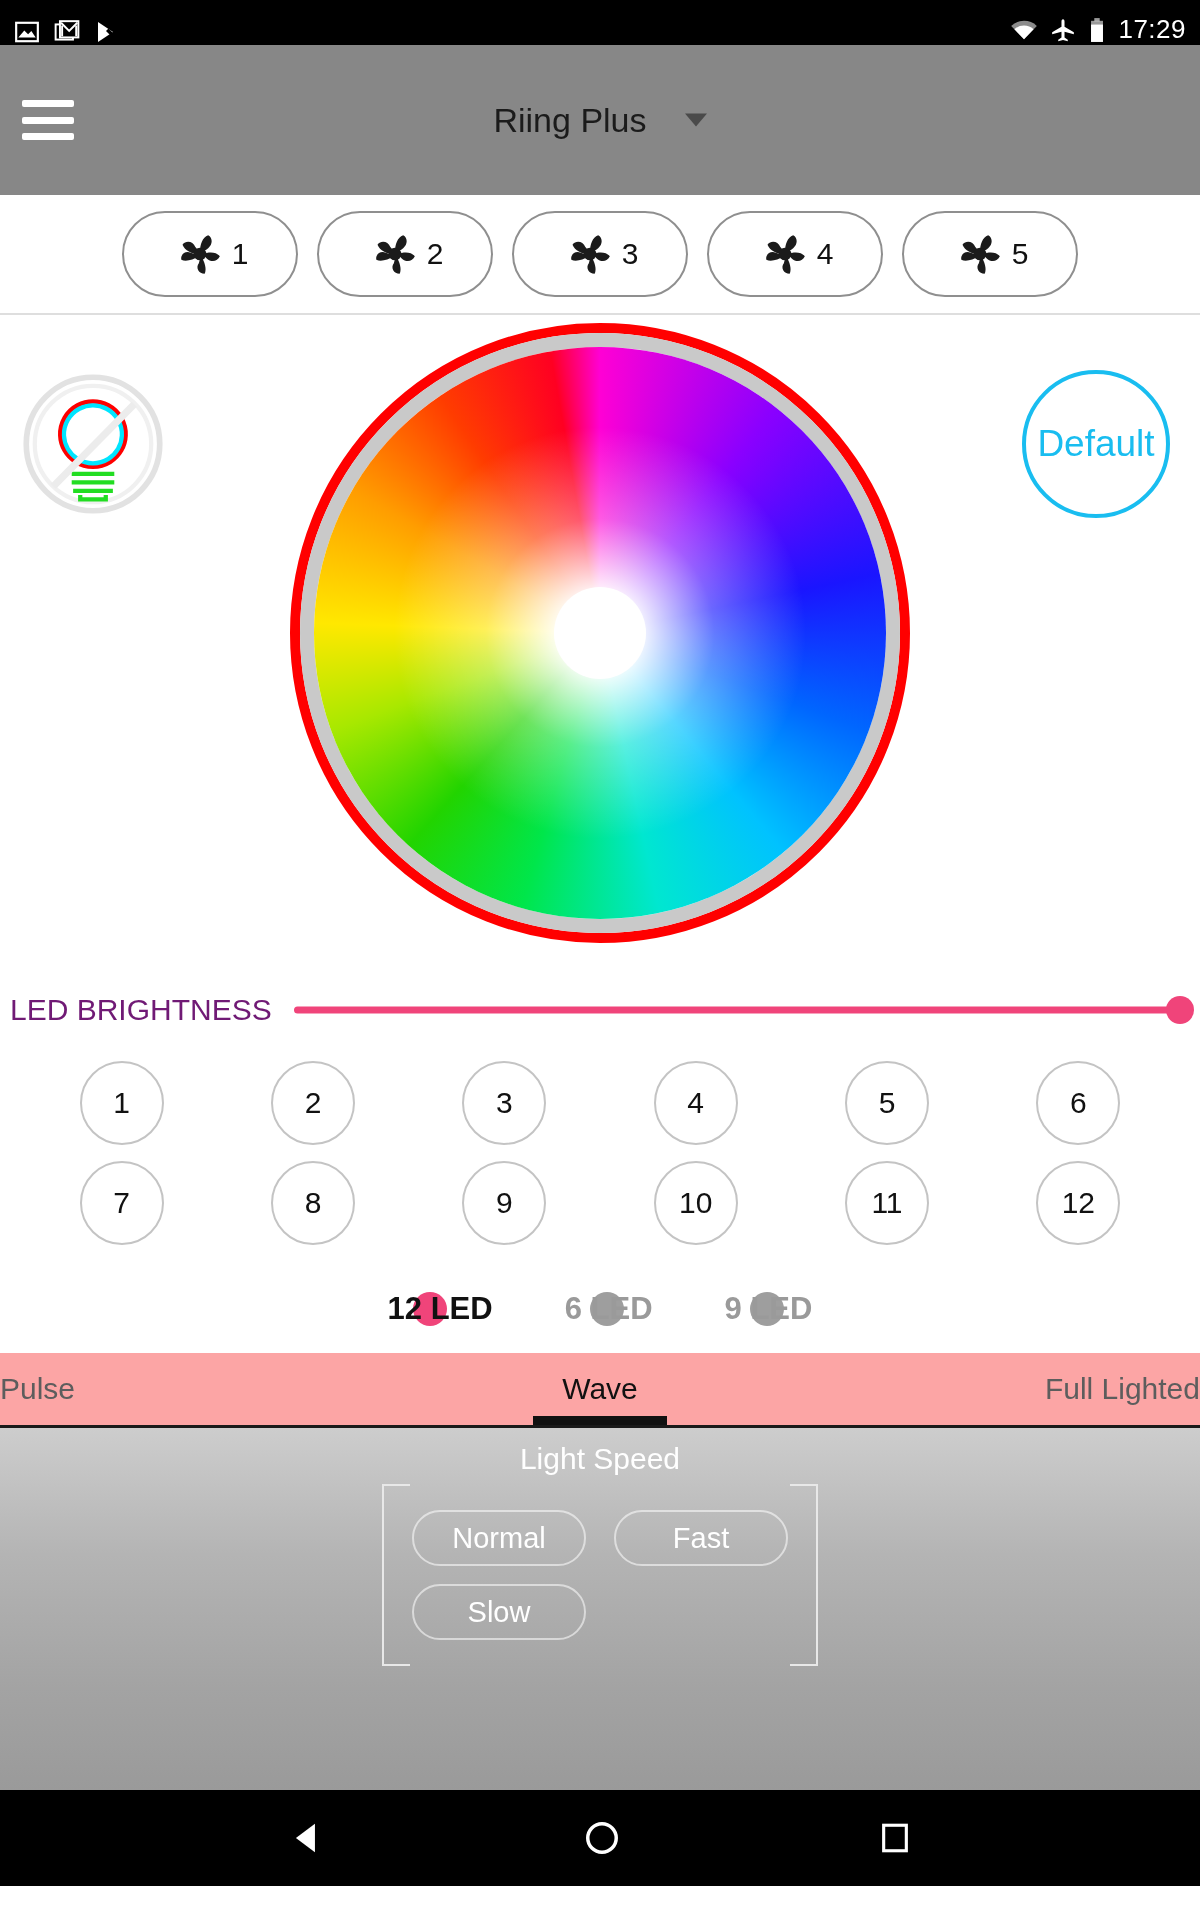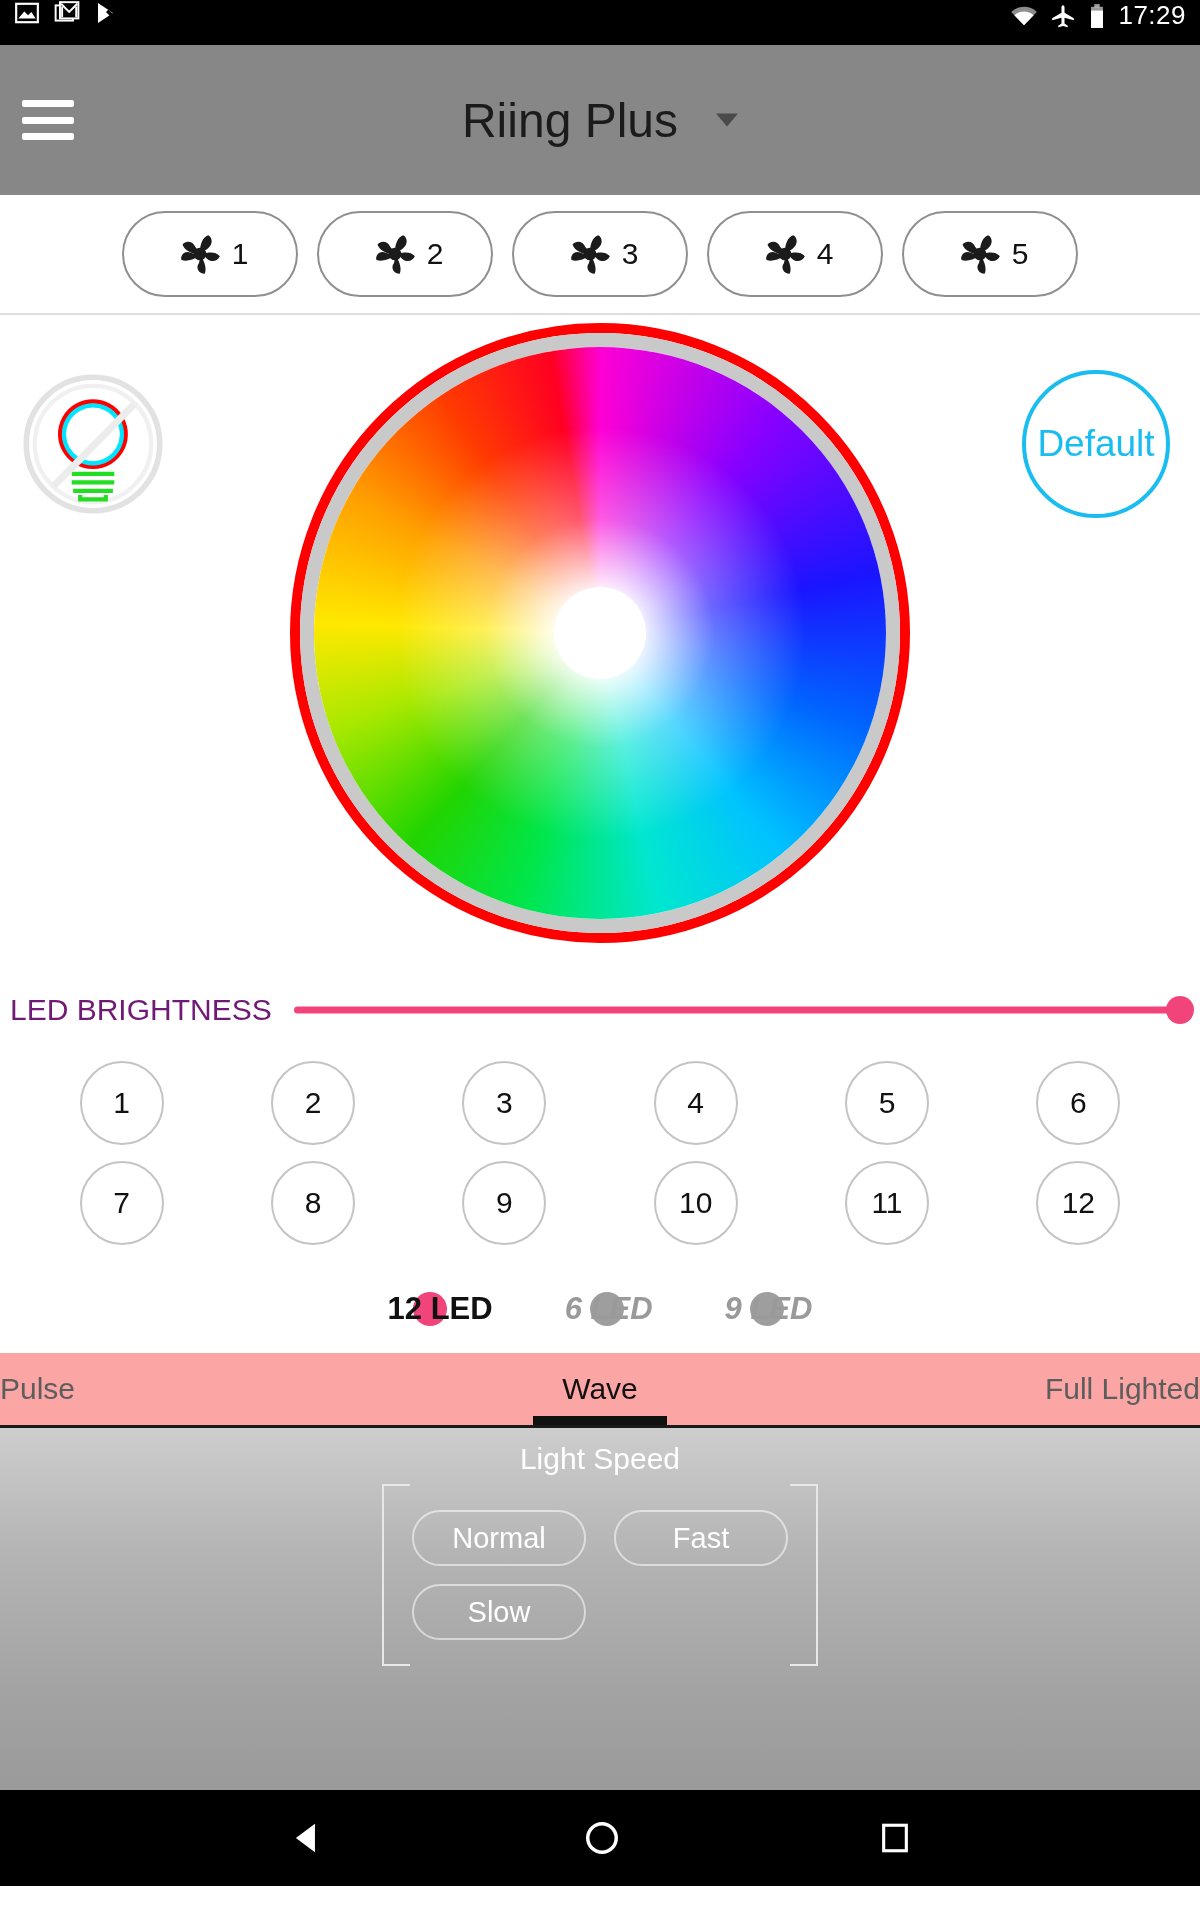--- a/index.html
+++ b/index.html
@@ -6,21 +6,21 @@
   html, body {
     width: 1200px; height: 1920px;
     background: #ffffff;
     font-family: "Liberation Sans", sans-serif;
     overflow: hidden;
   }
   #app { position: relative; width: 1200px; height: 1920px; background: #fff; }
 
   
   .statusbar {
-    height: 45px; background: #000; display: flex; align-items: flex-start;
+    height: 45px; background: #000; display: flex; align-items: flex-end;
     padding: 0 14px; color: #fff;
   }
   .sb-left { display: flex; align-items: center; gap: 14px; }
   .sb-right { margin-left: auto; display: flex; align-items: center; gap: 12px; }
   .sb-time { font-size: 26px; color: #fff; letter-spacing: .5px; font-weight: 400; }
   .sb-ico { display: block; }
 
   
   .appbar {
     height: 150px; background: #878787; position: relative;
@@ -31,21 +31,21 @@
     width: 52px; height: 40px; display: flex; flex-direction: column;
     justify-content: space-between; cursor: pointer;
   }
   .hamburger span { display: block; height: 7px; background: #fff; border-radius: 2px; width: 100%; }
   .app-title-wrap {
     position: absolute; left: 0; right: 0; top: 50%;
     transform: translateY(-50%);
     display: flex; align-items: center; justify-content: center; gap: 38px;
     pointer-events: none;
   }
-  .app-title { font-size: 48px; color: #1b1b1b; font-weight: 400; }
+  .app-title { font-size: 34px; color: #1b1b1b; font-weight: 400; }
   .caret { width: 0; height: 0; border-left: 11px solid transparent;
            border-right: 11px solid transparent; border-top: 13px solid #4a4a4a; }
 
   
   .fanbar {
     height: 120px; background: #fff; display: flex; align-items: center;
     justify-content: center; gap: 19px; border-bottom: 2px solid #dedede;
   }
   .fan-chip {
     width: 176px; height: 86px; border: 2px solid #8f8f8f; border-radius: 44px;
@@ -140,21 +140,21 @@
   }
   .ledcount { position: relative; font-size: 31px; cursor: pointer; display: flex; align-items: center; }
   .ledcount .dot {
     position: absolute; left: 42px; top: 50%; transform: translate(-50%,-50%);
     width: 34px; height: 34px; border-radius: 50%;
   }
   .ledcount .txt { position: relative; z-index: 2; }
   .ledcount.active .dot { background: #F0447A; }
   .ledcount.active .txt { color: #111; font-weight: 700; }
   .ledcount.inactive .dot { background: #9e9e9e; }
-  .ledcount.inactive .txt { color: #9a9a9a; font-weight: 700; font-style: italic; }
+  .ledcount.inactive .txt { color: #9a9a9a; font-weight: 700; }
 
   
   .tabbar {
     position: relative; height: 75px; background: #fca5a5;
     display: flex; align-items: center; border-bottom: 3px solid #1a1a1a;
   }
   .tab {
     flex: 1; text-align: center; font-size: 30px; color: #5d5d5d;
     position: relative; height: 100%; display: flex; align-items: center;
     justify-content: center; cursor: pointer; white-space: nowrap;

